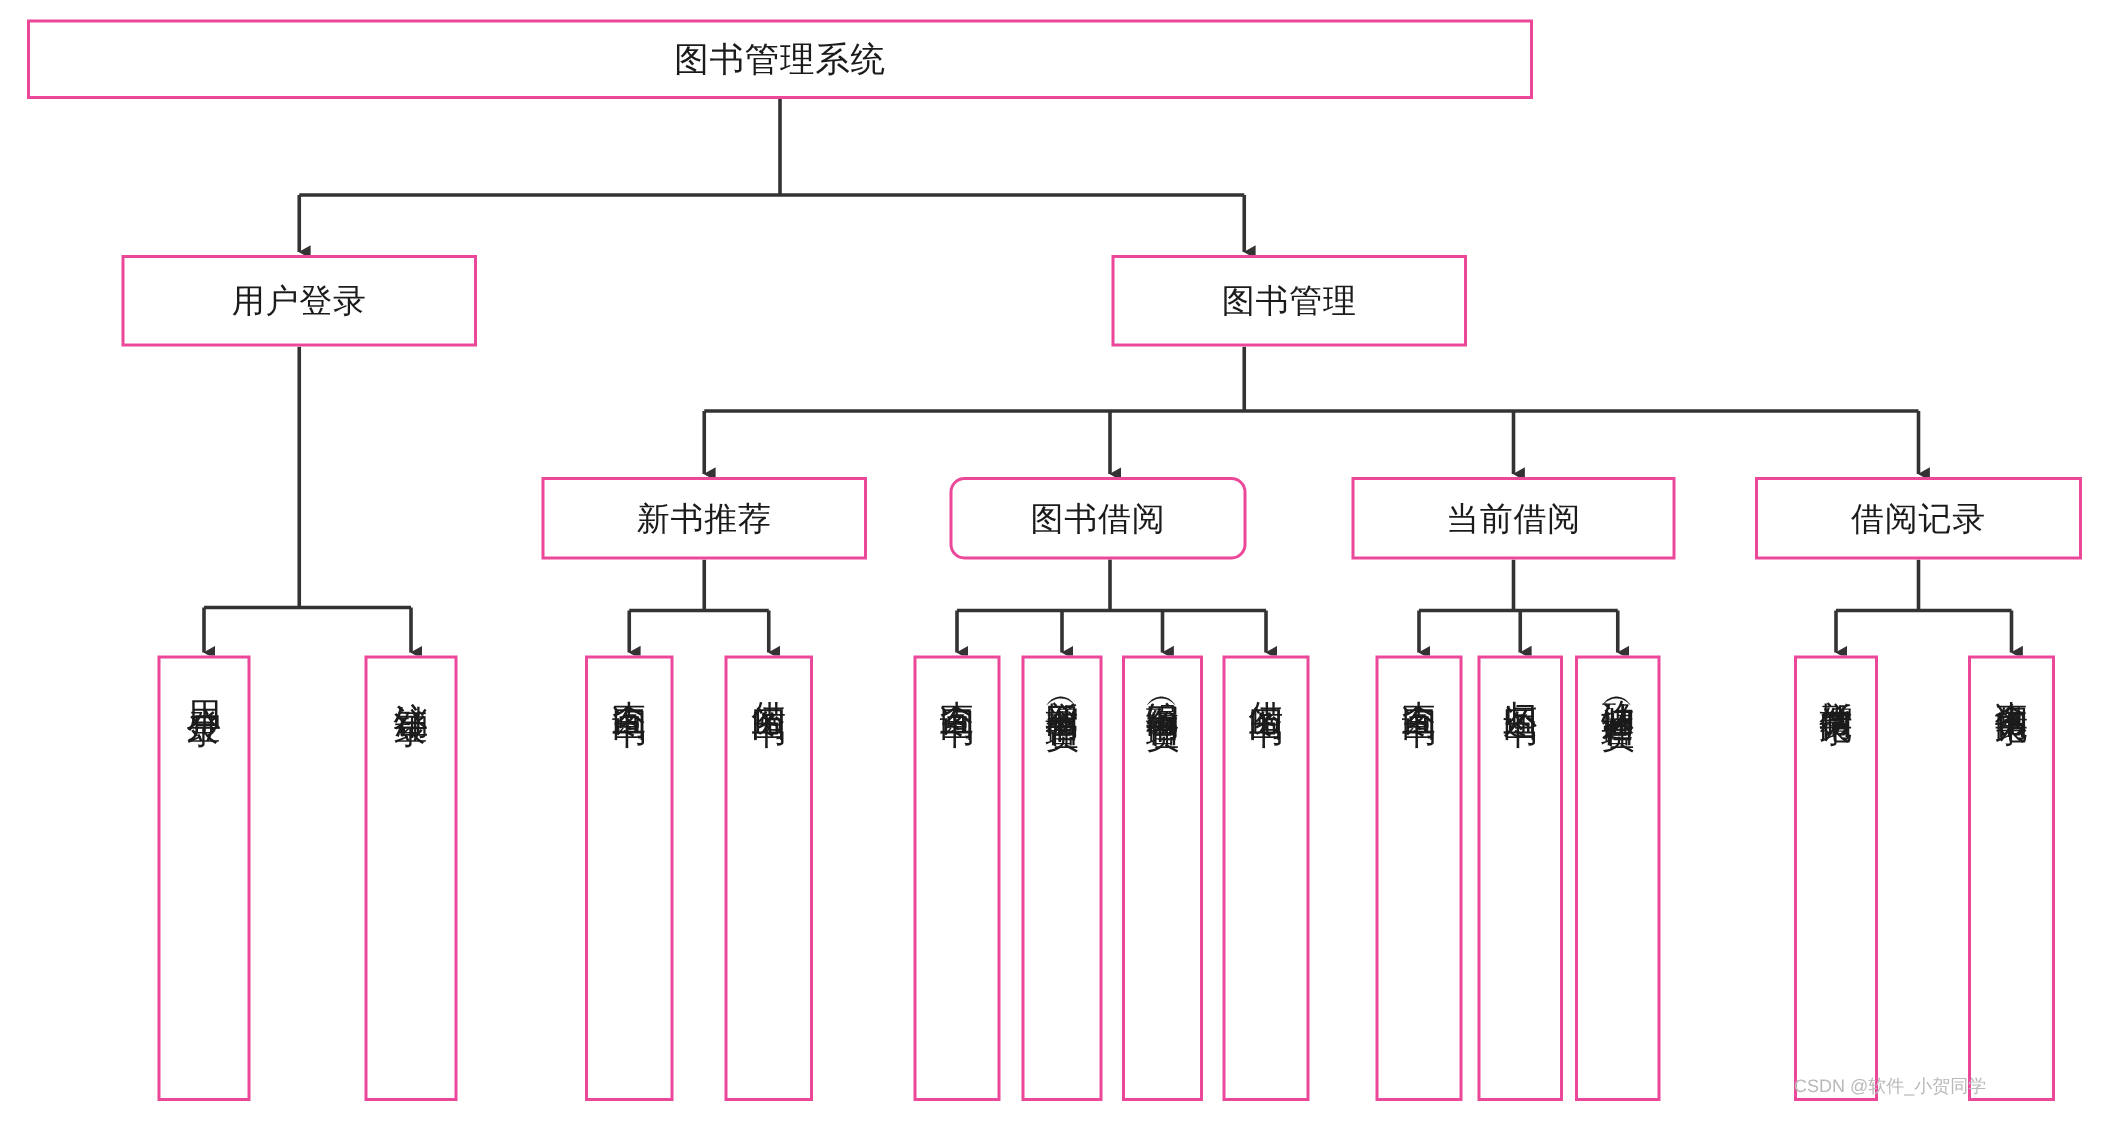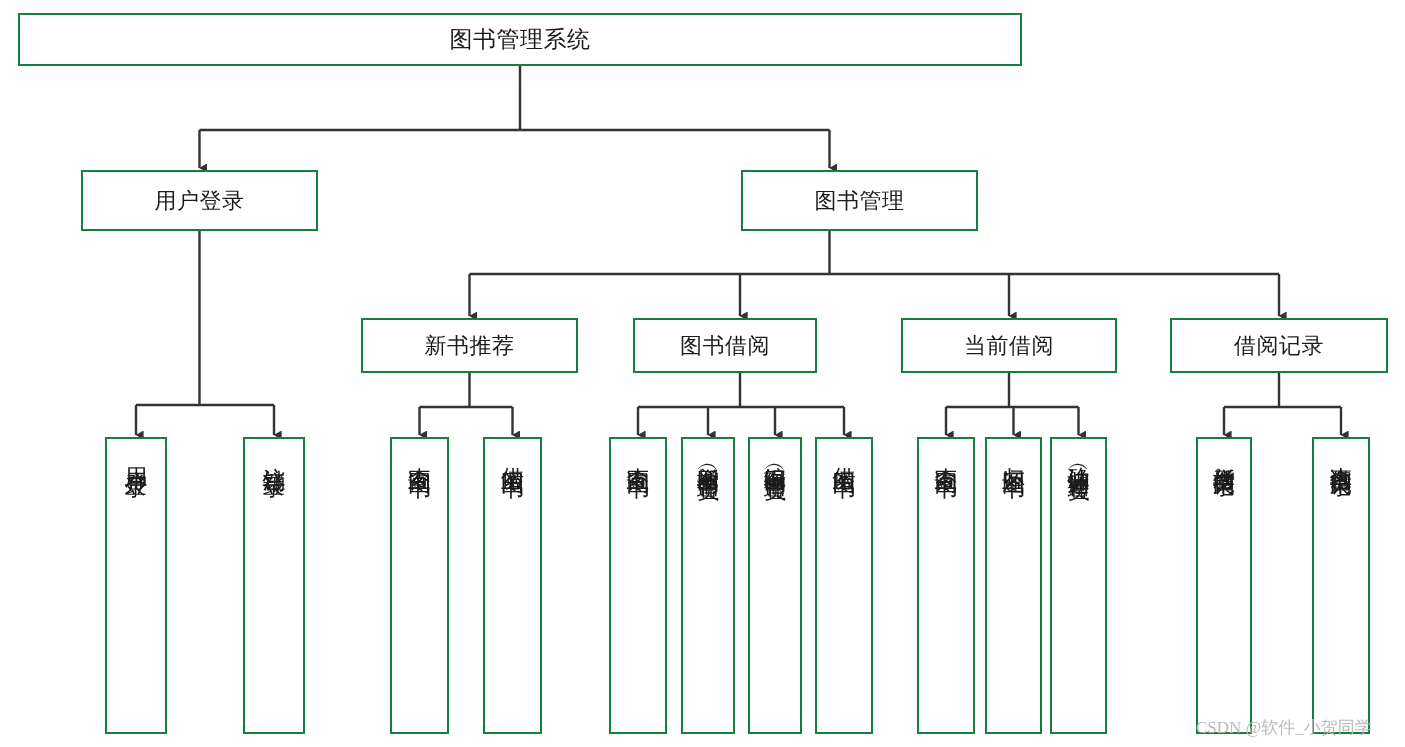--- a/index.html
+++ b/index.html
@@ -21,21 +21,21 @@
     left: 0;
     top: 0;
     width: 1405px;
     height: 747px;
     pointer-events: none;
   }
   .node {
     position: absolute;
     box-sizing: border-box;
     background: #ffffff;
-    border: 2px solid #15803d;
+    border: 2px solid #ec4899;
     display: flex;
     align-items: center;
     justify-content: center;
     z-index: 2;
   }
   .node .label {
     color: #1b1b1b;
     letter-spacing: 0.5px;
     line-height: 1.18;
     text-align: center;
@@ -61,24 +61,24 @@
     line-height: 1;
     white-space: nowrap;
   }
   .node.vert.tall .label {
     font-size: 22px;
     letter-spacing: 2px;
   }
   .watermark {
     position: absolute;
     color: #b9b9b9;
-    font-size: 17px;
+    font-size: 12px;
     white-space: nowrap;
     z-index: 3;
-    font-family: Liberation Serif, serif;
+    font-family: Liberation Sans, sans-serif;
   }
 </style>
 </head>
 <body>
 
 <div id="canvas">
 
   <svg id="edges" viewBox="0 0 1405 747">
     <defs>
       <marker id="arrow" markerWidth="10" markerHeight="10" refX="4.5" refY="7.6" orient="auto" markerUnits="userSpaceOnUse">
@@ -128,21 +128,21 @@
       </div>
       <div class="node horiz" style="left: 81px; top: 170px; width: 237px; height: 61px;">
         <span class="label">用户登录</span>
       </div>
       <div class="node horiz" style="left: 711px; top: 170px; width: 237px; height: 61px; margin-left: 30px;">
         <span class="label">图书管理</span>
       </div>
       <div class="node horiz" style="left: 361px; top: 318px; width: 217px; height: 55px;">
         <span class="label">新书推荐</span>
       </div>
-      <div class="node horiz" style="left: 633px; top: 318px; width: 184px; height: 55px;">
+      <div class="node horiz" style="left: 633px; top: 318px; width: 198px; height: 55px; border-radius: 10px;">
         <span class="label">图书借阅</span>
       </div>
       <div class="node horiz" style="left: 901px; top: 318px; width: 216px; height: 55px; font-family: Liberation Serif, serif;">
         <span class="label">当前借阅</span>
       </div>
       <div class="node horiz" style="left: 1170px; top: 318px; width: 218px; height: 55px;">
         <span class="label">借阅记录</span>
       </div>
       <div class="node vert" style="left: 105px; top: 437px; width: 62px; height: 297px;">
         <span class="label">用户登录</span>

